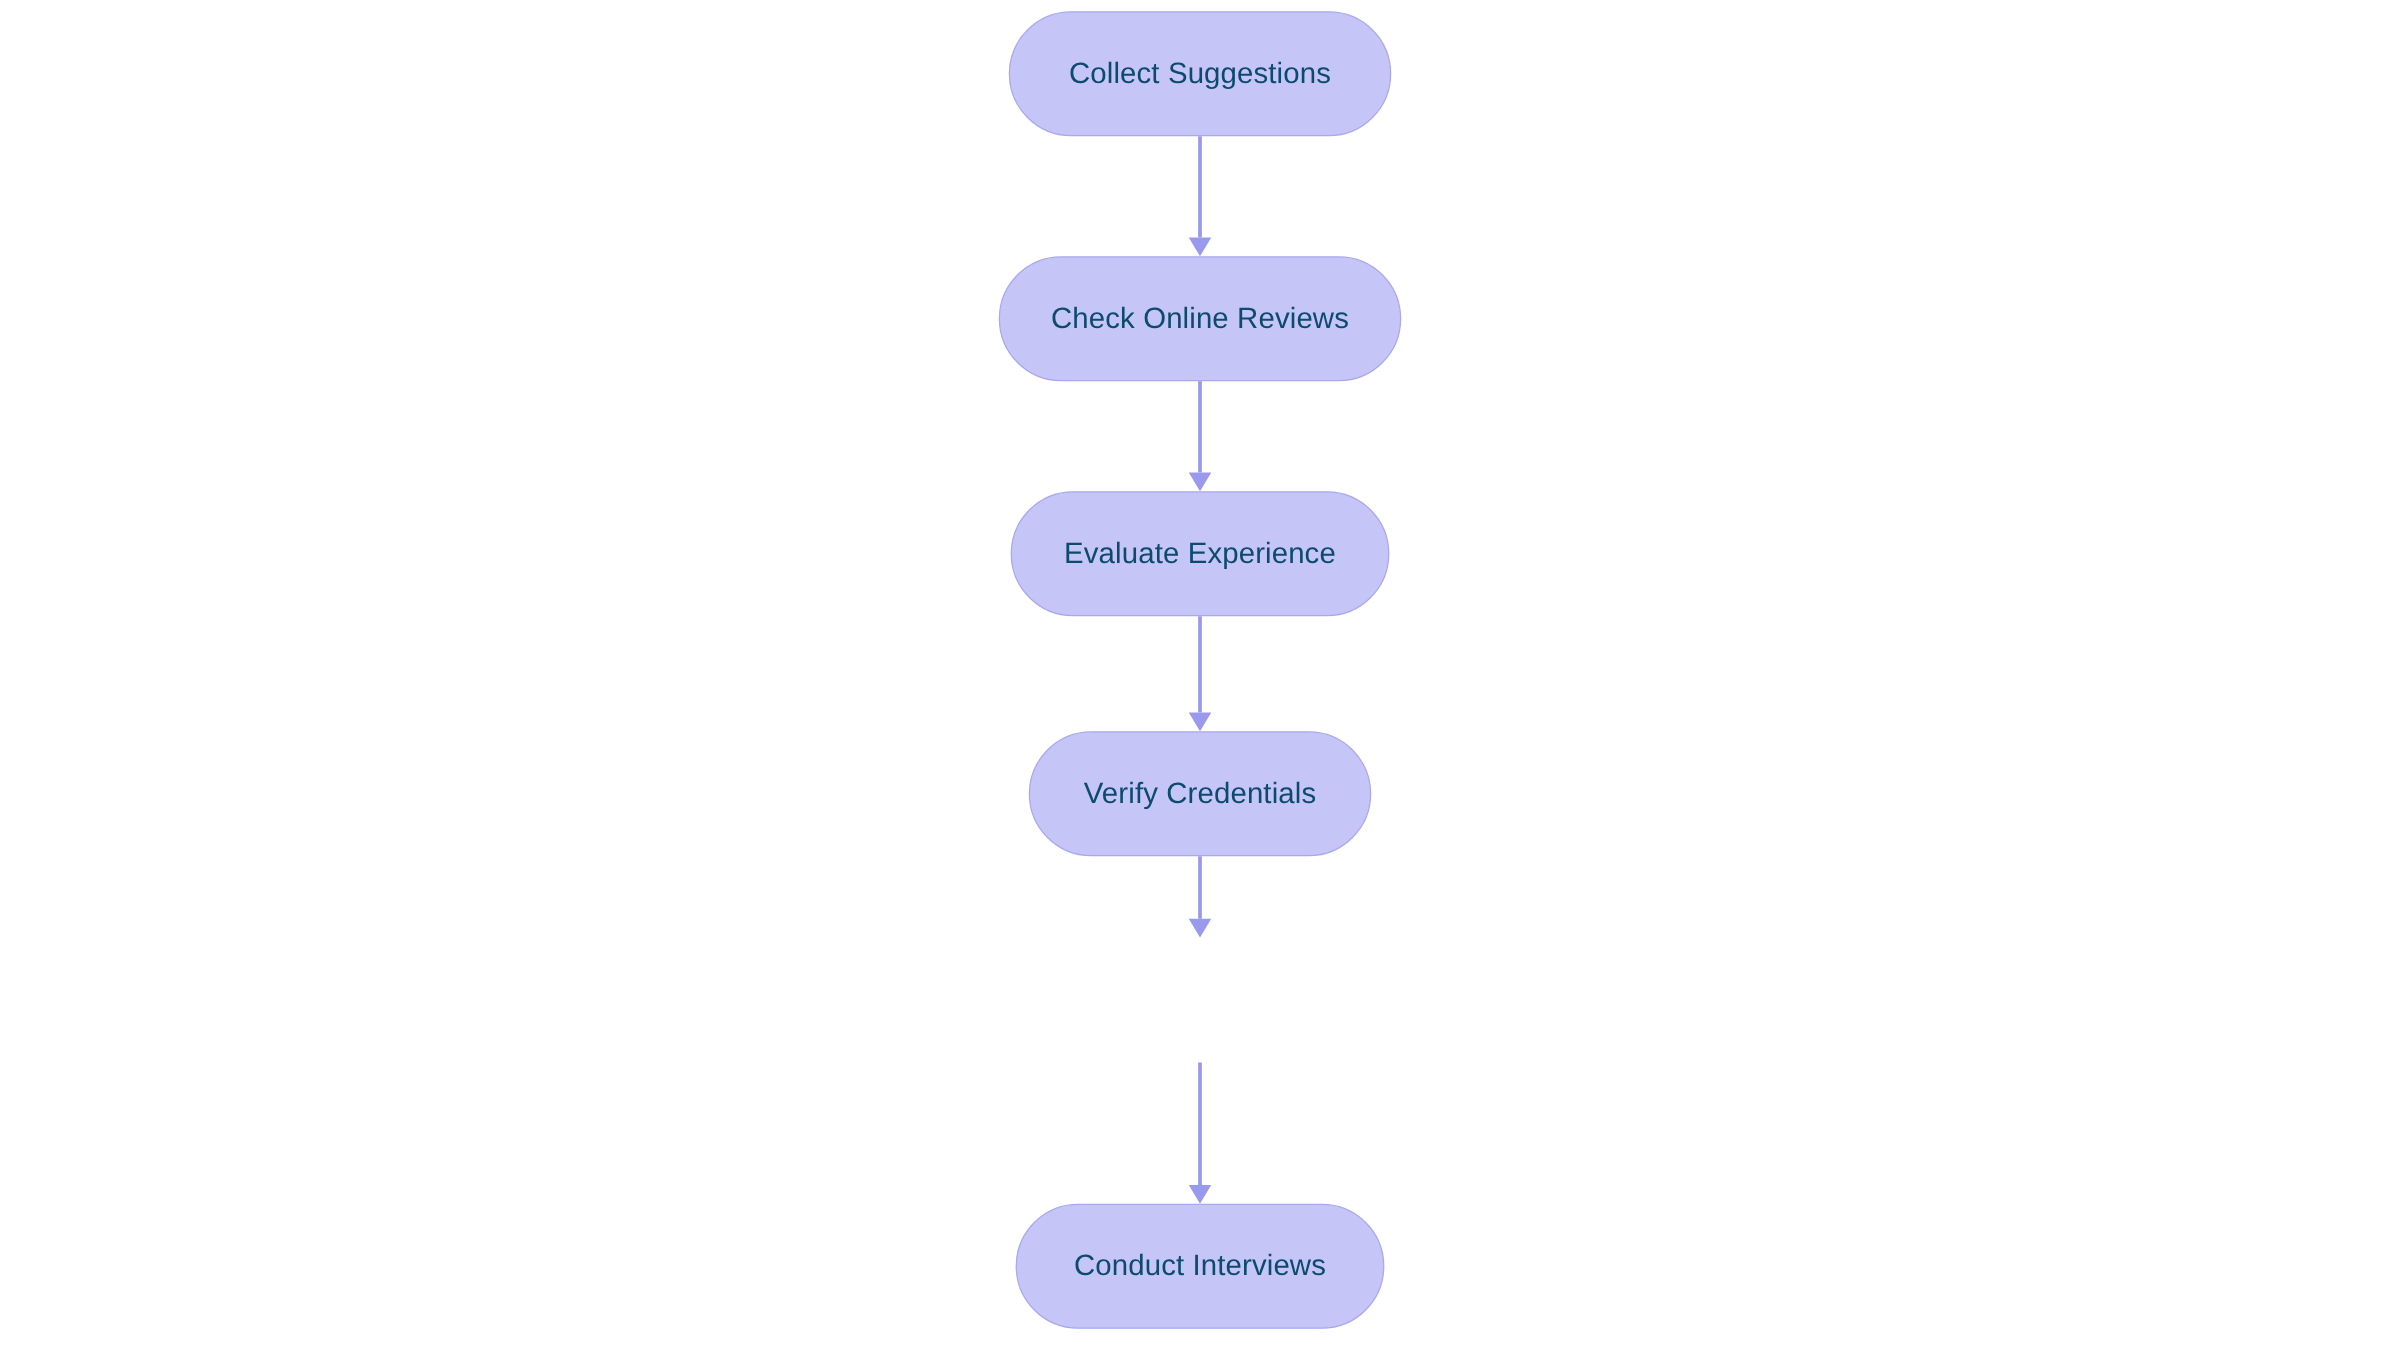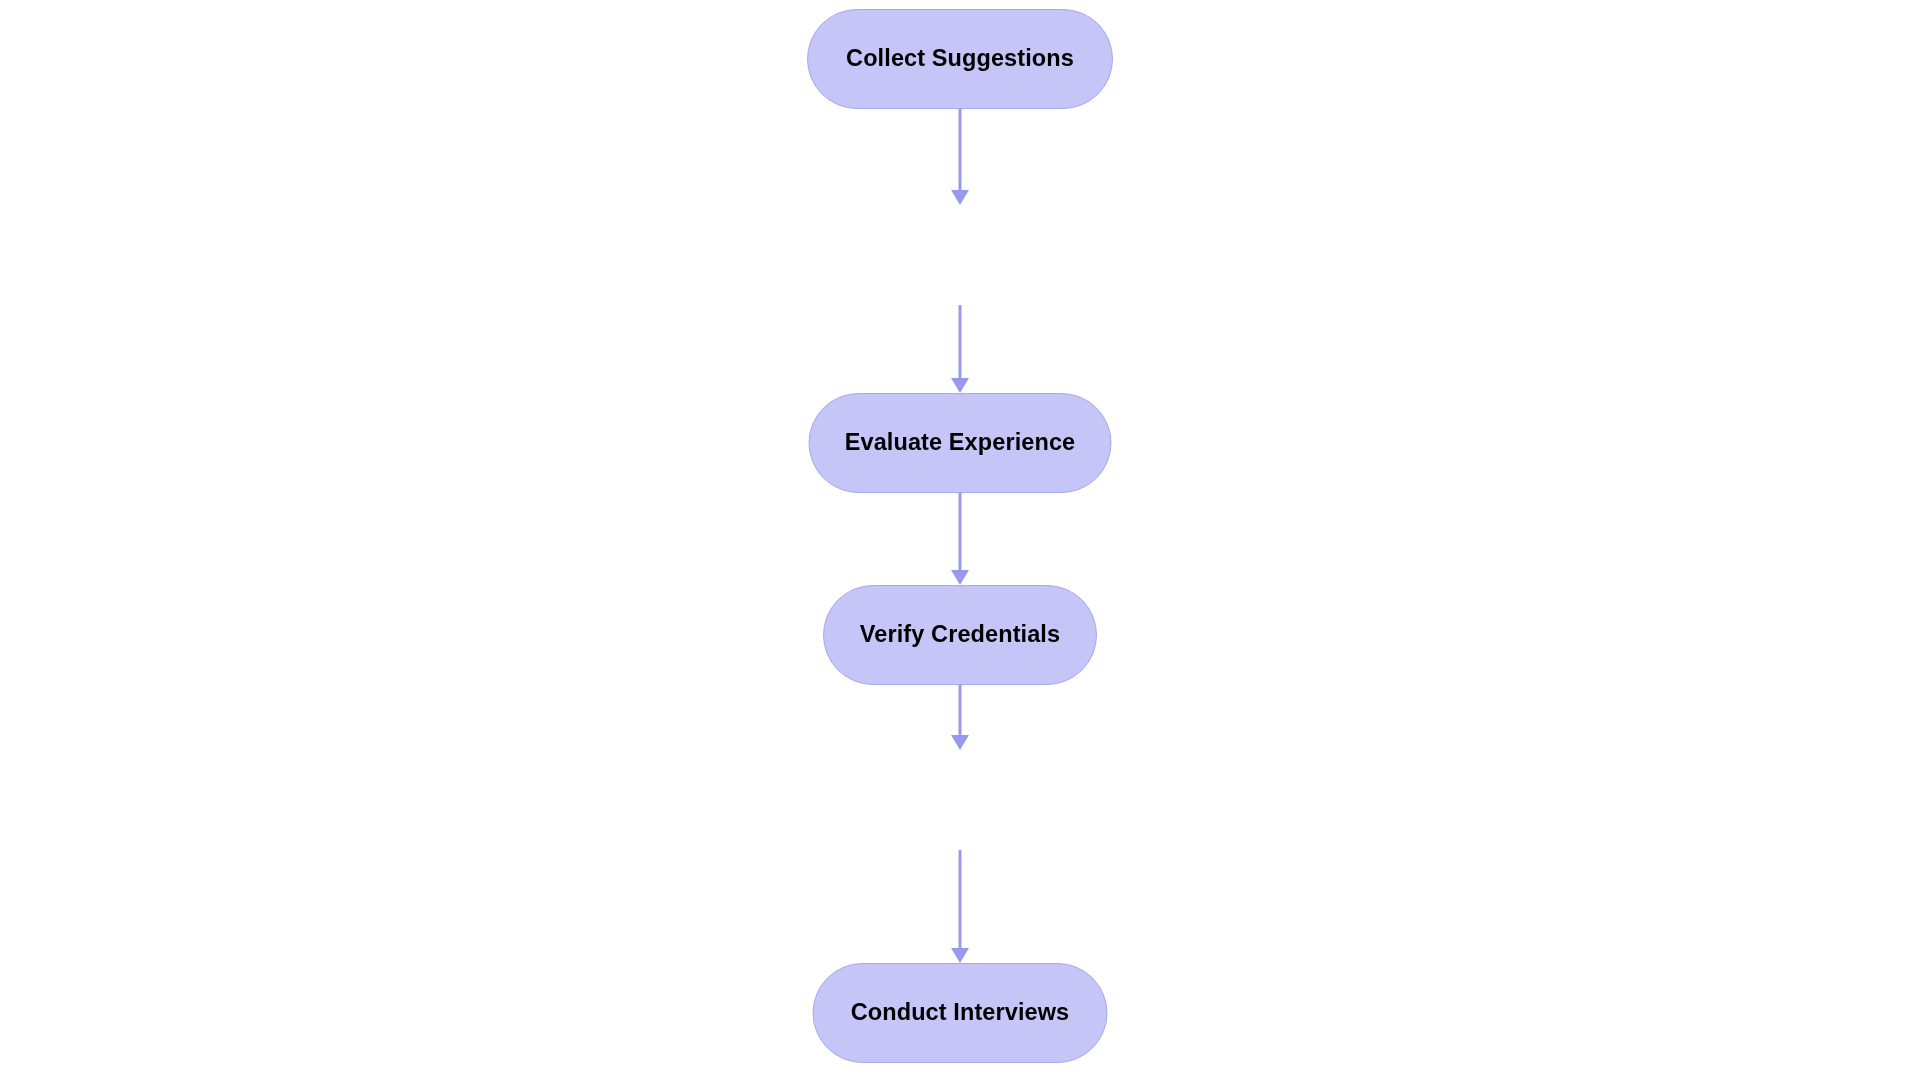--- a/index.html
+++ b/index.html
@@ -49,22 +49,21 @@
     font-size: 23.5px;
     font-weight: 400;
     letter-spacing: 0.1px;
     white-space: nowrap;
     line-height: 1;
   }
 
   .node-label {
     display: block;
     padding: 0 34px;
-    color: #000000;
-    font-weight: bold;
+    color: #0c4a6e;
   }
 
   
   .edge {
     position: absolute;
     left: 50%;
     transform: translateX(-50%);
     width: 20px;
   }
   .edge-line {
@@ -115,20 +114,23 @@
 
     <div class="edge" style="top:850px;height:113px;">
       <div class="edge-line" style="height:98px;"></div>
       <div class="edge-arrow"></div>
     </div>
 
     <div class="node" style="top:9px;width:306px;">
       <span class="node-label">Collect Suggestions</span>
     </div>
 
+    <div class="node" style="top:205px;width:322px;">
+      <span class="node-label">Check Online Reviews</span>
+    </div>
 
     <div class="node" style="top:393px;width:303px;">
       <span class="node-label">Evaluate Experience</span>
     </div>
 
     <div class="node" style="top:585px;width:274px;">
       <span class="node-label">Verify Credentials</span>
     </div>
 
 

